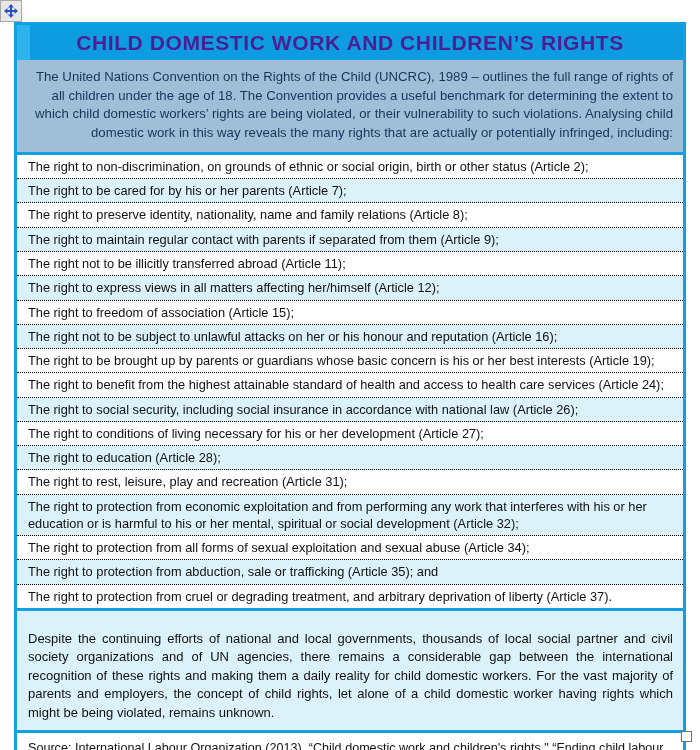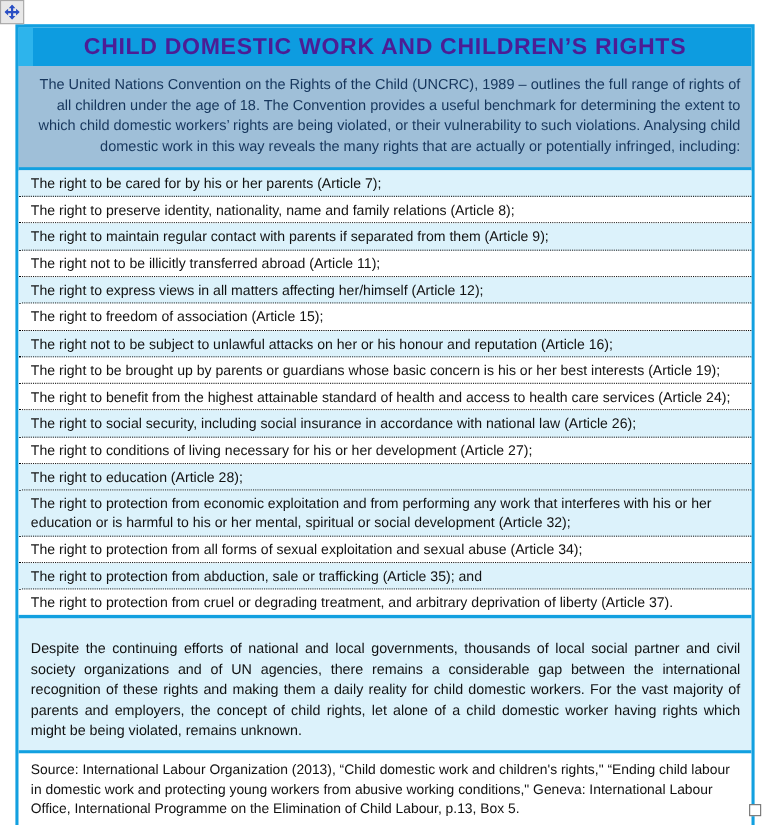--- a/index.html
+++ b/index.html
@@ -155,32 +155,34 @@
   <div class="info-box">
 
     <div class="header-bar">
       <div class="header-stripe"></div>
       <div class="header-title">CHILD DOMESTIC WORK AND CHILDREN’S RIGHTS</div>
     </div>
 
     <div class="intro-block">The United Nations Convention on the Rights of the Child (UNCRC), 1989 – outlines the full range of rights of all children under the age of 18. The Convention provides a useful benchmark for determining the extent to which child domestic workers’ rights are being violated, or their vulnerability to such violations. Analysing child domestic work in this way reveals the many rights that are actually or potentially infringed, including:</div>
 
     <div class="rights-list">
+      <div class="right-row">The right to non-discrimination, on grounds of ethnic or social origin, birth or other status (Article 2);</div>
       <div class="right-row alt">The right to be cared for by his or her parents (Article 7);</div>
       <div class="right-row">The right to preserve identity, nationality, name and family relations (Article 8);</div>
       <div class="right-row alt">The right to maintain regular contact with parents if separated from them (Article 9);</div>
       <div class="right-row">The right not to be illicitly transferred abroad (Article 11);</div>
       <div class="right-row alt">The right to express views in all matters affecting her/himself (Article 12);</div>
       <div class="right-row">The right to freedom of association (Article 15);</div>
       <div class="right-row alt">The right not to be subject to unlawful attacks on her or his honour and reputation (Article 16);</div>
       <div class="right-row">The right to be brought up by parents or guardians whose basic concern is his or her best interests (Article 19);</div>
       <div class="right-row">The right to benefit from the highest attainable standard of health and access to health care services (Article 24);</div>
       <div class="right-row alt">The right to social security, including social insurance in accordance with national law (Article 26);</div>
       <div class="right-row">The right to conditions of living necessary for his or her development (Article 27);</div>
       <div class="right-row alt">The right to education (Article 28);</div>
+      <div class="right-row">The right to rest, leisure, play and recreation (Article 31);</div>
       <div class="right-row alt">The right to protection from economic exploitation and from performing any work that interferes with his or her education or is harmful to his or her mental, spiritual or social development (Article 32);</div>
       <div class="right-row">The right to protection from all forms of sexual exploitation and sexual abuse (Article 34);</div>
       <div class="right-row alt">The right to protection from abduction, sale or trafficking (Article 35); and</div>
       <div class="right-row last">The right to protection from cruel or degrading treatment, and arbitrary deprivation of liberty (Article 37).</div>
     </div>
 
     <div class="despite-block">Despite the continuing efforts of national and local governments, thousands of local social partner and civil society organizations and of UN agencies, there remains a considerable gap between the international recognition of these rights and making them a daily reality for child domestic workers. For the vast majority of parents and employers, the concept of child rights, let alone of a child domestic worker having rights which might be being violated, remains unknown.</div>
 
     <div class="source-block">Source: International Labour Organization (2013), “Child domestic work and children's rights," “Ending child labour in domestic work and protecting young workers from abusive working conditions," Geneva: International Labour Office, International Programme on the Elimination of Child Labour, p.13, Box 5.</div>
 

